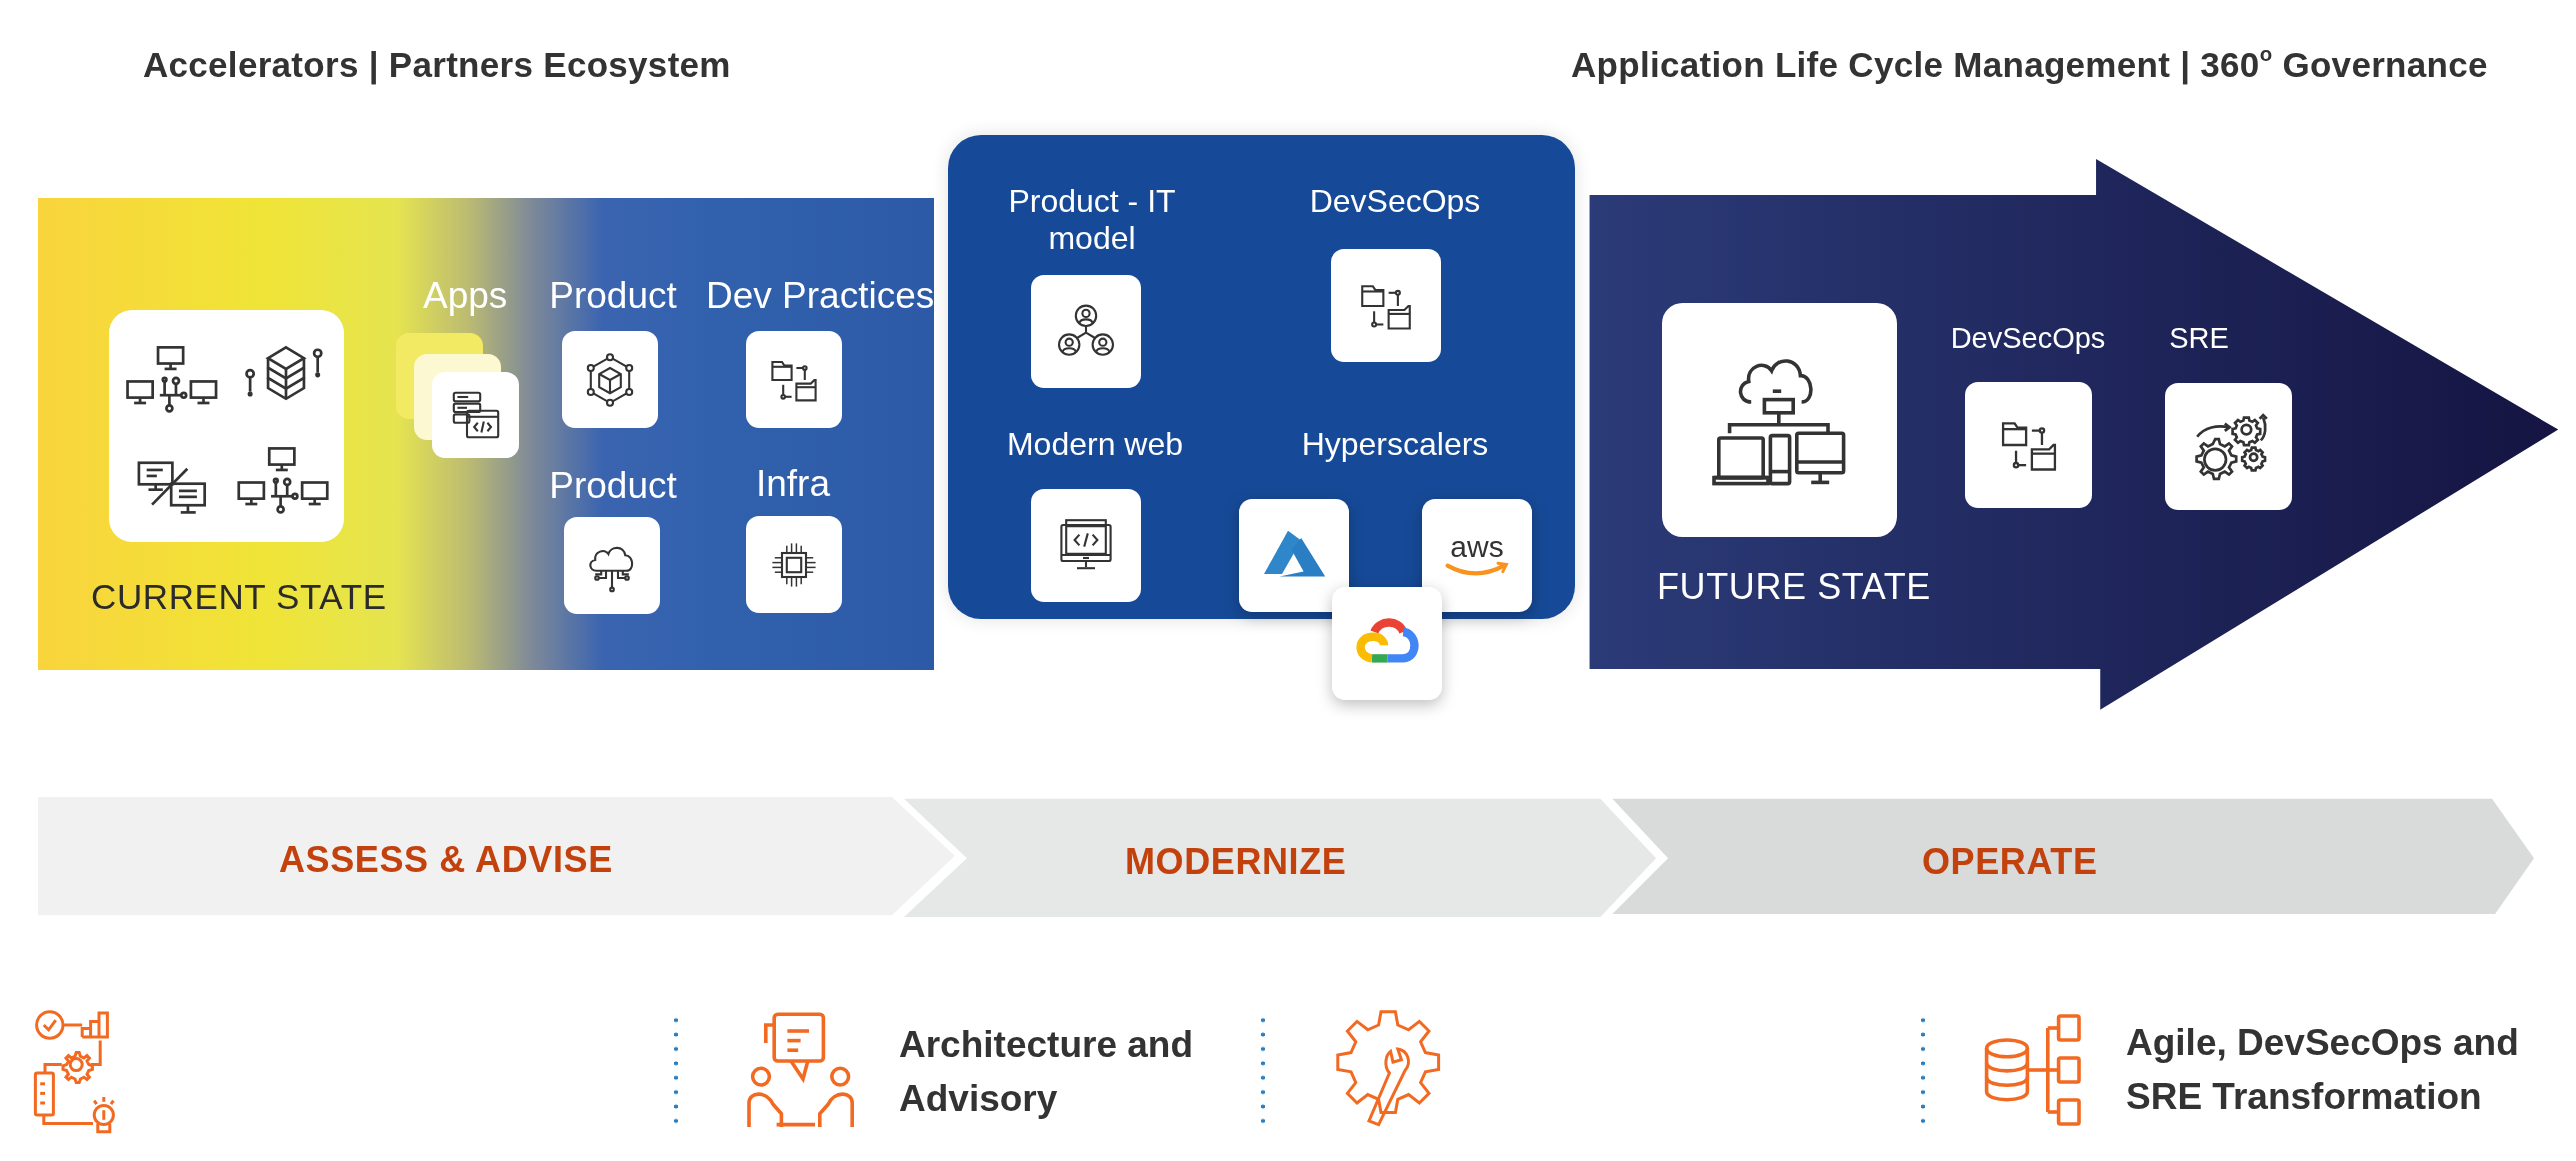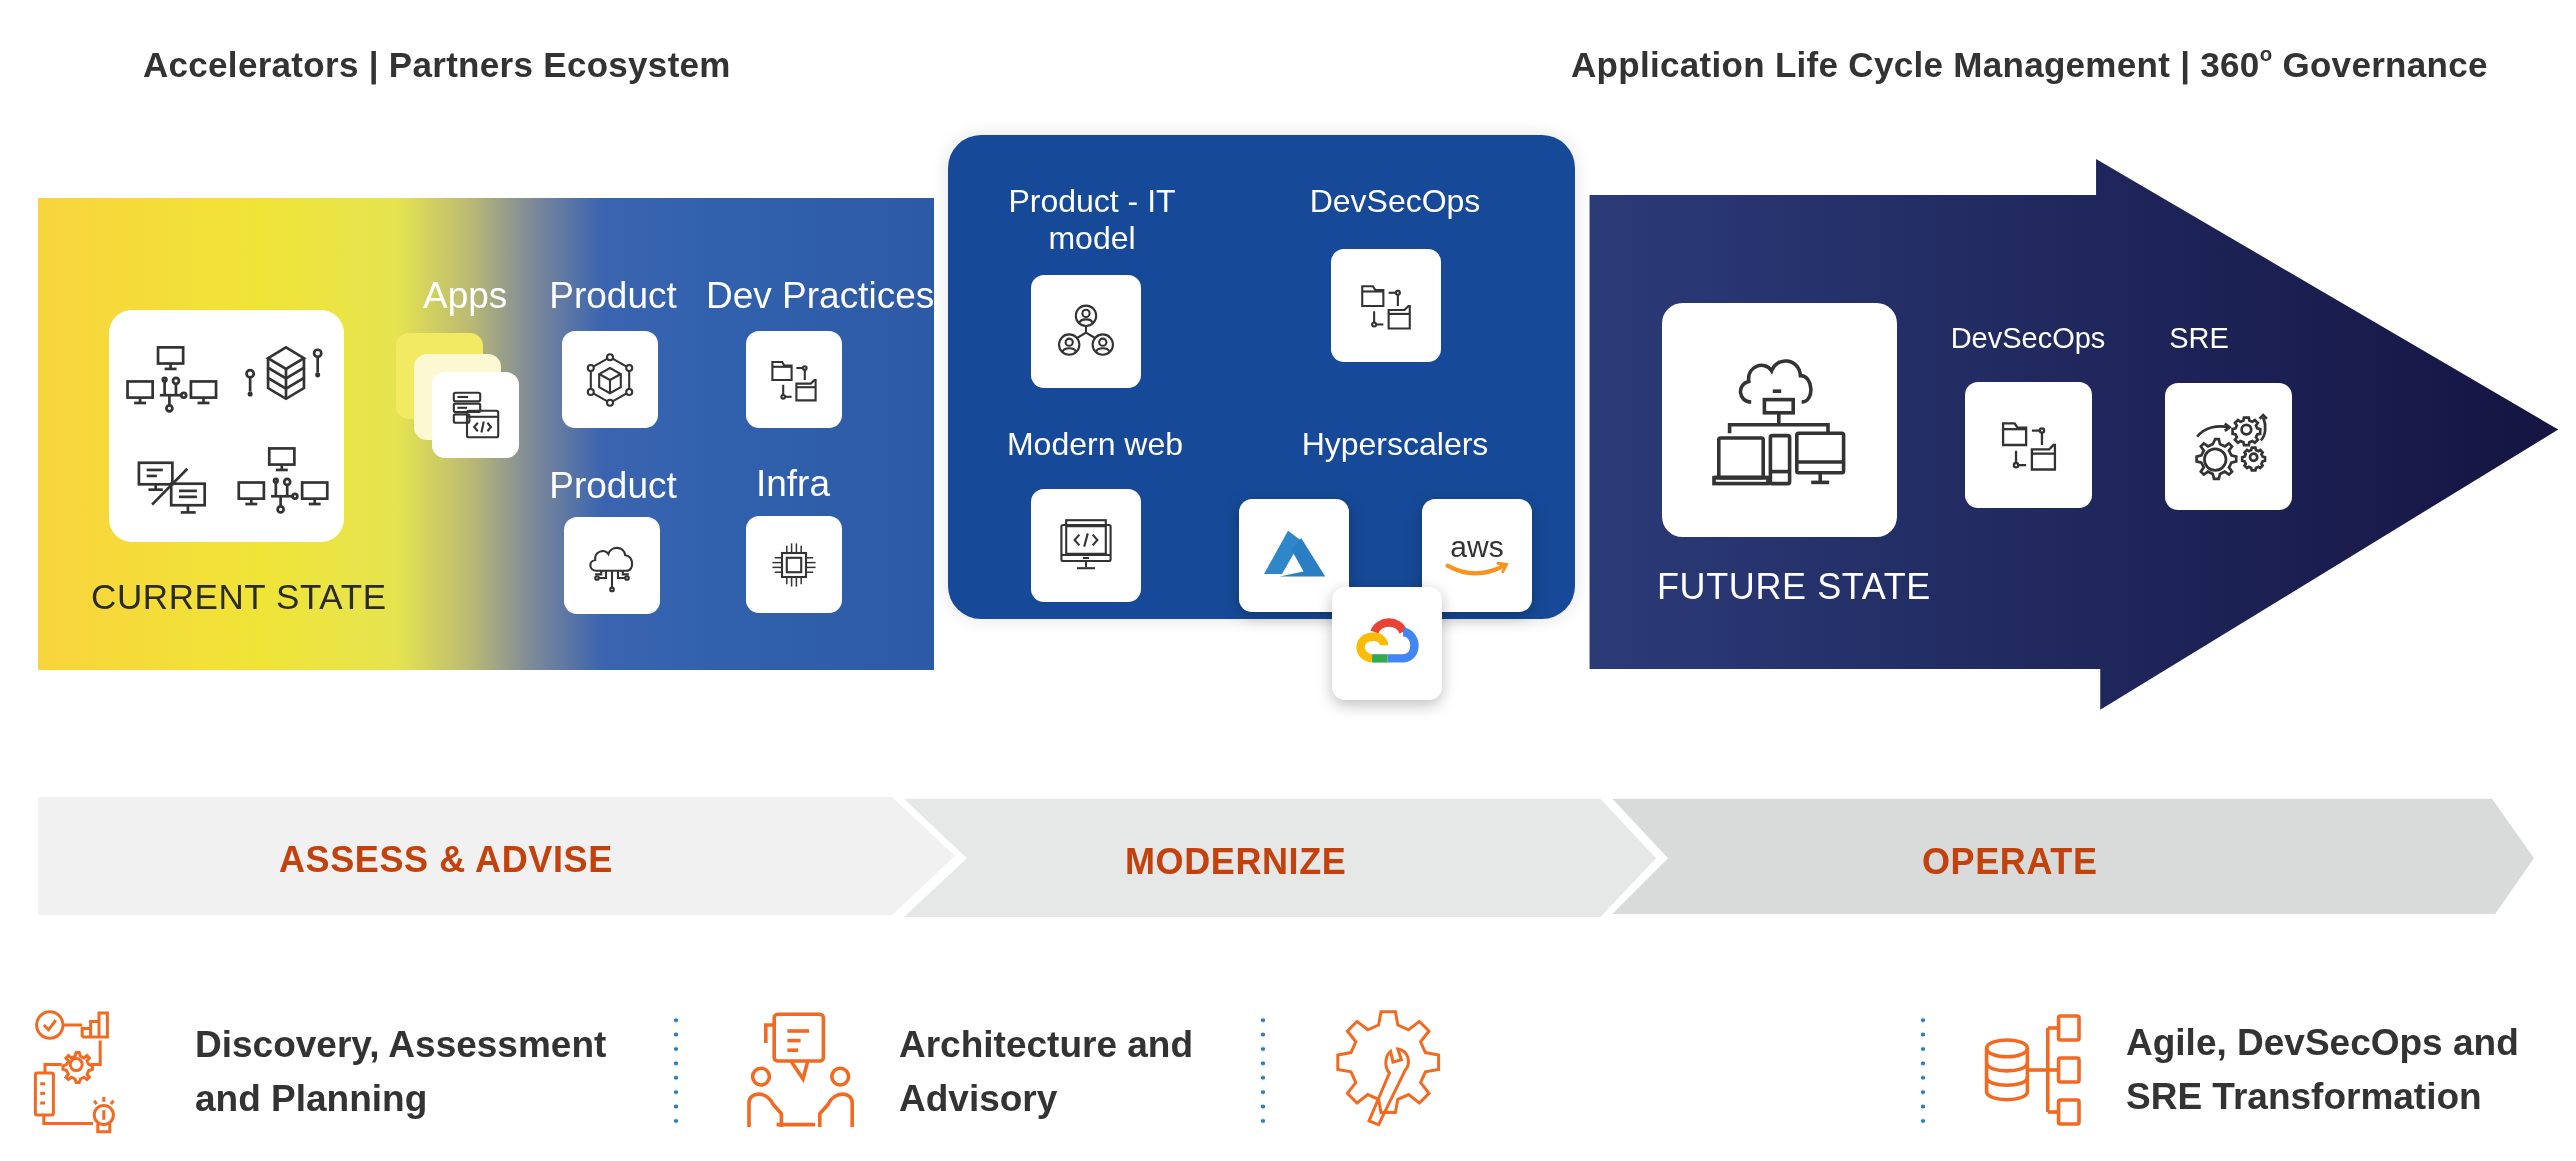--- a/index.html
+++ b/index.html
@@ -364,24 +364,20 @@
       <line x1="12" y1="144" x2="20" y2="144"></line>
       <line x1="12" y1="160" x2="20" y2="160"></line>
     <path d="M18 180 L18 194 L100 194"></path>
     <circle cx="118" cy="180" r="16"></circle>
       <path d="M108 194 L108 208 L128 208 L128 194"></path>
       <line x1="118" y1="172" x2="118" y2="188"></line>
     <line x1="118" y1="150" x2="118" y2="158"></line>
       <line x1="102" y1="156" x2="106" y2="162"></line>
       <line x1="134" y1="156" x2="130" y2="162"></line>
   </svg>
-  <div class="svc-text" style="margin-left:33px;">
-    <div>Discovery, Assessment</div>
-    <div>and Planning</div>
-  </div>
 </div>
 <div class="sep" style="left:674px;"></div>
 
 <div class="svc" style="left:743px;">
   <svg width="120" height="129" viewBox="0 0 200 215" fill="none" stroke="#f26a21" stroke-width="6">
     <rect x="52" y="12" width="82" height="78" rx="6"></rect>
       <line x1="74" y1="40" x2="110" y2="40"></line>
       <line x1="74" y1="56" x2="96" y2="56"></line>
       <line x1="74" y1="72" x2="92" y2="72"></line>
     <path d="M80 90 L100 120 L108 90"></path>

